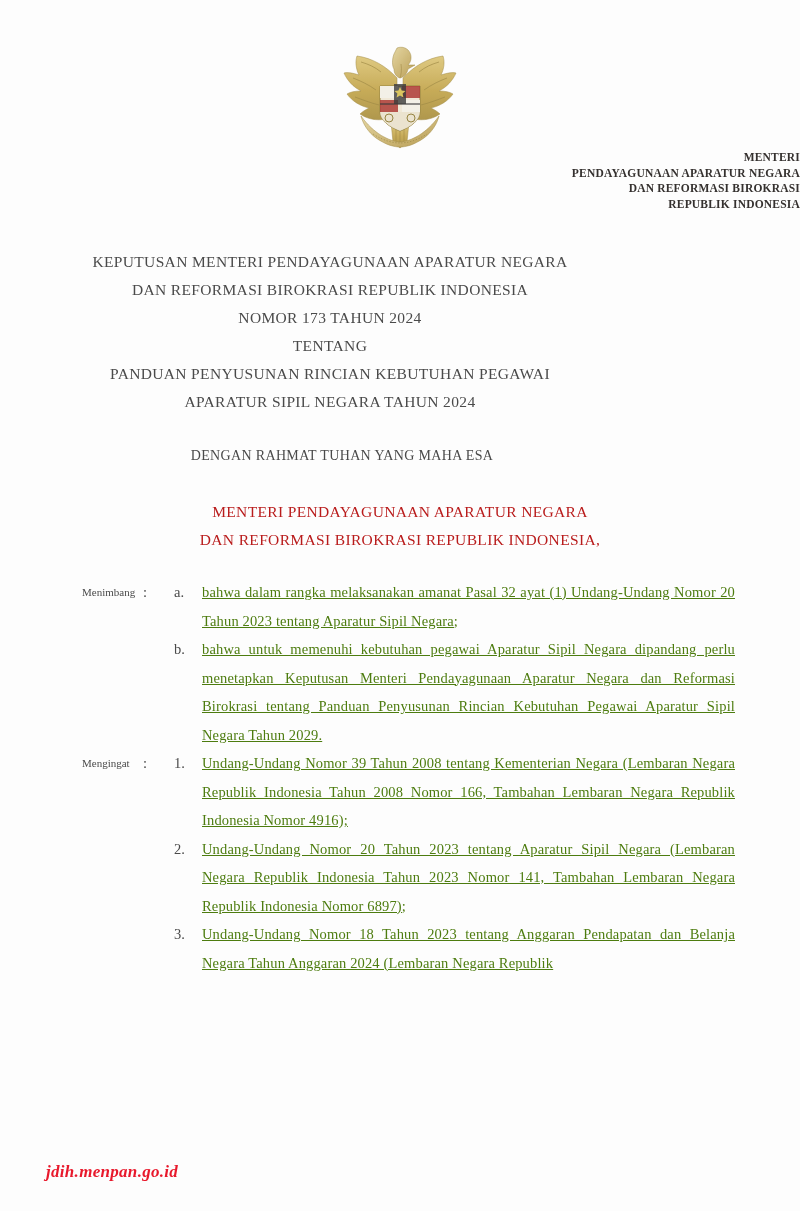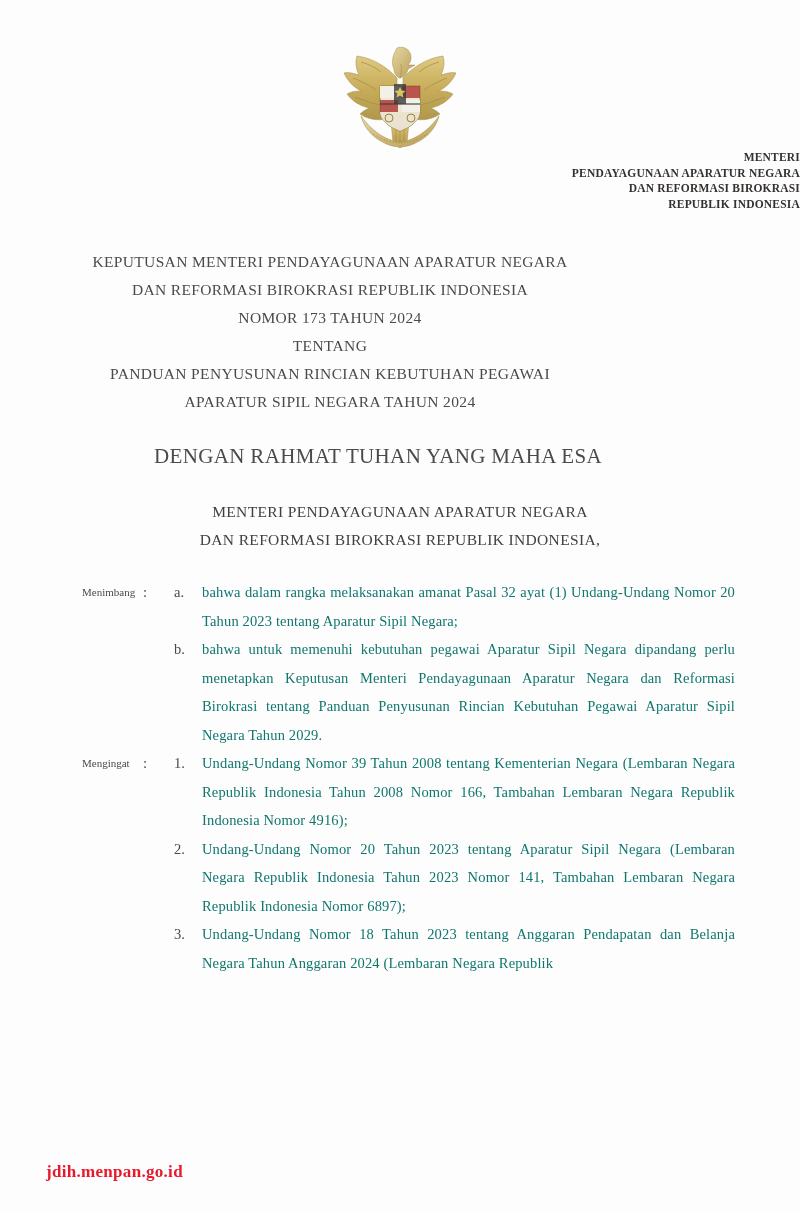--- a/index.html
+++ b/index.html
@@ -67,39 +67,38 @@
     letter-spacing: .35px;
     color: #4a4a4a;
   }
 
   .invocation {
     position: absolute;
     left: 0;
     top: 442px;
     width: 684px;
     text-align: center;
-    font-size: 21px;
+    font-size: 14px;
     line-height: 28px;
     letter-spacing: .35px;
     color: #4a4a4a;
-    padding-left: 36px;
   }
 
   .signatory {
     position: absolute;
     left: 0;
     top: 498px;
     width: 800px;
     text-align: center;
   }
   .signatory .sline {
     font-size: 15.5px;
     line-height: 28px;
     letter-spacing: .35px;
-    color: #404040;
+    color: #b91c1c;
   }
 
   
   .clauses {
     position: absolute;
     left: 0;
     top: 578px;
     width: 800px;
   }
   .clause-row {
@@ -138,34 +137,36 @@
     font-size: 14.5px;
     line-height: 28.5px;
     color: #4a4a4a;
   }
   .clause-text {
     flex: 1 1 auto;
     font-size: 14.5px;
     line-height: 28.5px;
     text-align: justify;
     text-align-last: left;
-    color: #0f766e;
+    color: #4d7c0f;
     letter-spacing: .15px;
+    text-decoration: underline;
   }
 
   
   .footer-watermark {
     position: absolute;
     left: 46px;
     top: 1162px;
     font-family: "Liberation Serif", "DejaVu Serif", serif;
     font-weight: bold;
     font-size: 17px;
     letter-spacing: .3px;
     color: #e8192c;
+    font-style: italic;
   }
 </style>
 </head>
 <body>
 
 <div class="page">
 
   <div class="emblem-wrap">
     <div class="emblem">
       <svg viewBox="0 0 122 108" xmlns="http://www.w3.org/2000/svg">

